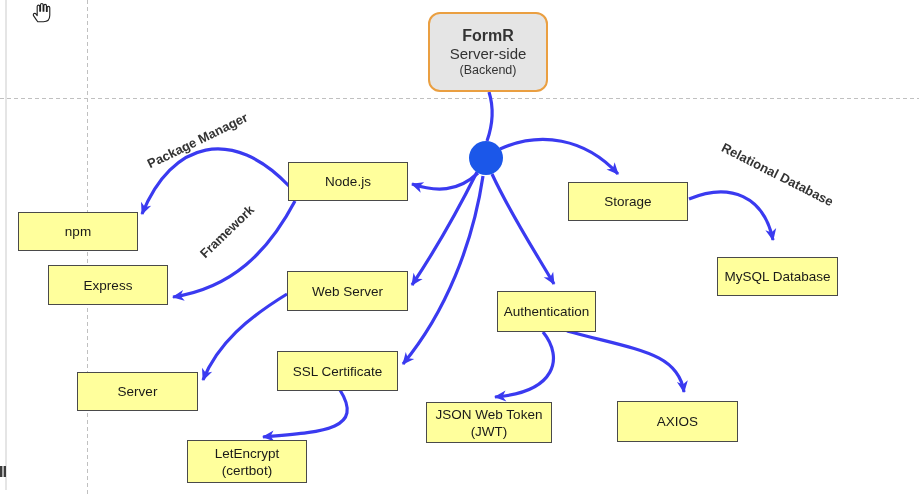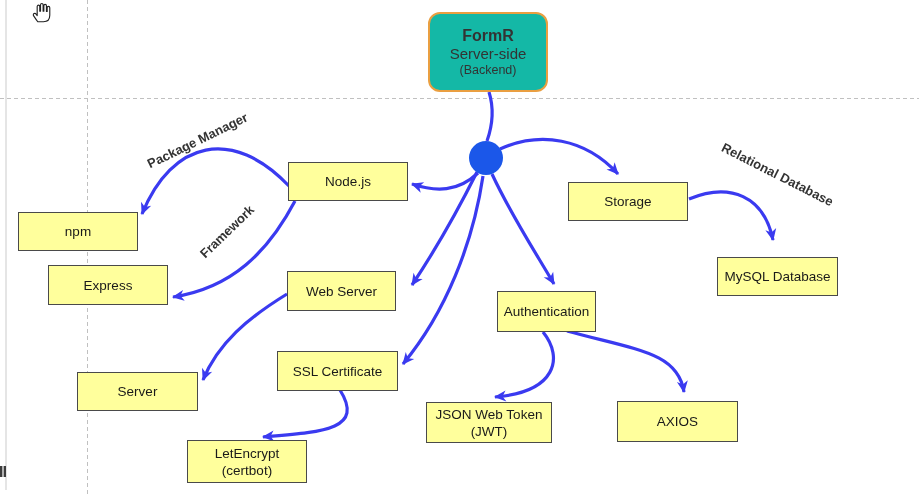--- a/index.html
+++ b/index.html
@@ -12,21 +12,21 @@
   .node{
     position:absolute;
     background:#ffff9c;
     border:1.5px solid #4a4a4a;
     display:flex;flex-direction:column;align-items:center;justify-content:center;
     font-size:13.5px;color:#1a1a1a;line-height:17px;
     box-sizing:border-box;text-align:center;
   }
   .root-node{
     position:absolute;left:428px;top:12px;width:120px;height:80px;
-    background:#14b8a6;border:2px solid #ea9f41;border-radius:12px;
+    background:#e5e5e5;border:2px solid #ea9f41;border-radius:12px;
     display:flex;flex-direction:column;align-items:center;justify-content:center;
     color:#333;box-sizing:border-box;text-align:center;
   }
   .root-title{font-weight:bold;font-size:16px;line-height:19px;}
   .root-subtitle{font-size:15px;line-height:18px;}
   .root-note{font-size:12.5px;line-height:15px;}
   .edge-label{
     position:absolute;font-size:13px;font-weight:bold;color:#333;
     text-align:center;white-space:nowrap;
   }
@@ -81,21 +81,21 @@
 
 <div class="node" style="left:288px;top:162px;width:120px;height:39px;">
   <div>Node.js</div>
 </div>
 <div class="node" style="left:18px;top:212px;width:120px;height:39px;">
   <div>npm</div>
 </div>
 <div class="node" style="left:48px;top:265px;width:120px;height:40px;">
   <div>Express</div>
 </div>
-<div class="node" style="left:287px;top:271px;width:109px;height:40px;">
+<div class="node" style="left:287px;top:271px;width:121px;height:40px;">
   <div>Web Server</div>
 </div>
 <div class="node" style="left:77px;top:372px;width:121px;height:39px;">
   <div>Server</div>
 </div>
 <div class="node" style="left:277px;top:351px;width:121px;height:40px;">
   <div>SSL Certificate</div>
 </div>
 <div class="node two-line" style="left:187px;top:440px;width:120px;height:43px;">
   <div>LetEncrypt</div>

